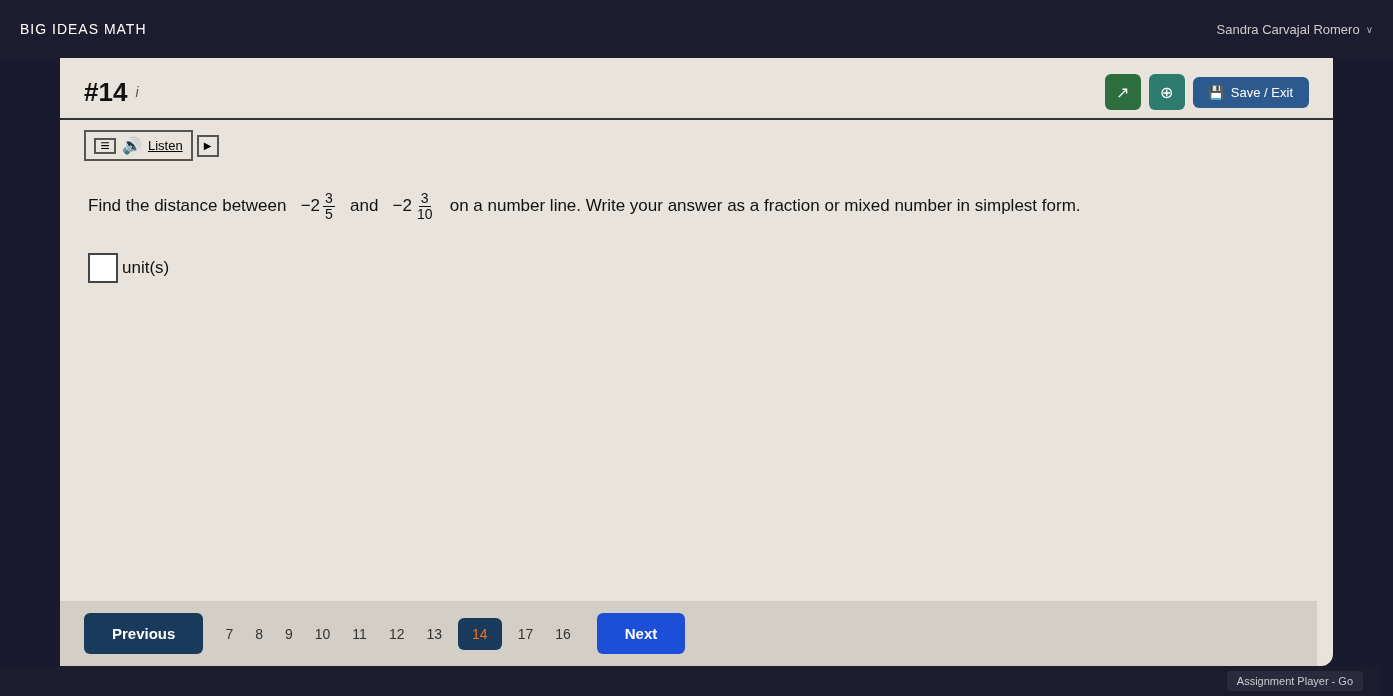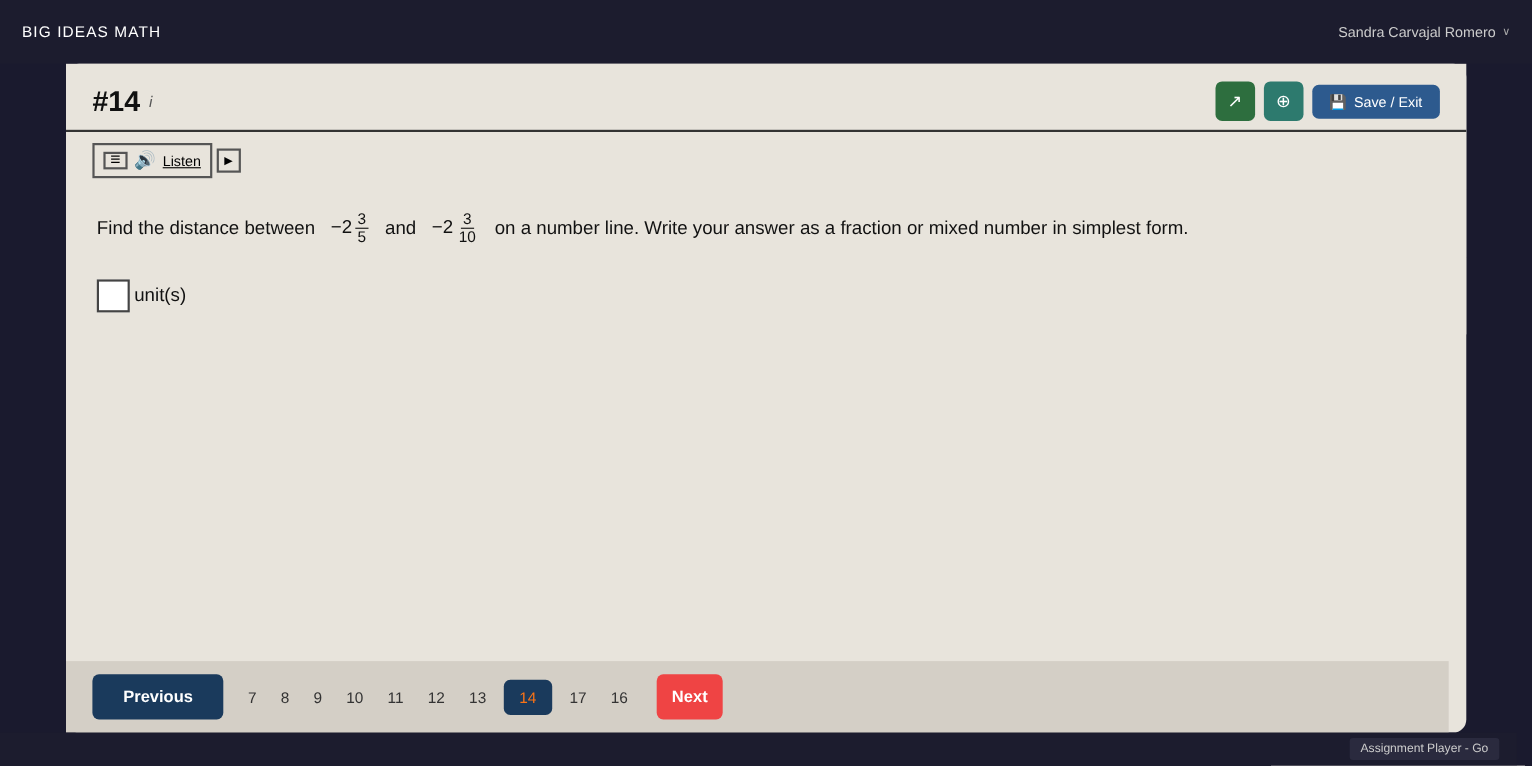--- a/index.html
+++ b/index.html
@@ -266,24 +266,24 @@
 
     .page-num.active {
       background: #1a3a5c;
       color: #f97316;
       padding: 8px 14px;
       border-radius: 6px;
       font-weight: normal;
     }
 
     .btn-next {
-      background: #ef4444;
+      background: #1d4ed8;
       color: white;
       border: none;
-      padding: 12px 14px;
+      padding: 12px 28px;
       border-radius: 6px;
       font-size: 15px;
       font-weight: bold;
       cursor: pointer;
       margin-left: 4px;
     }
 
     
     .taskbar {
       position: absolute;

